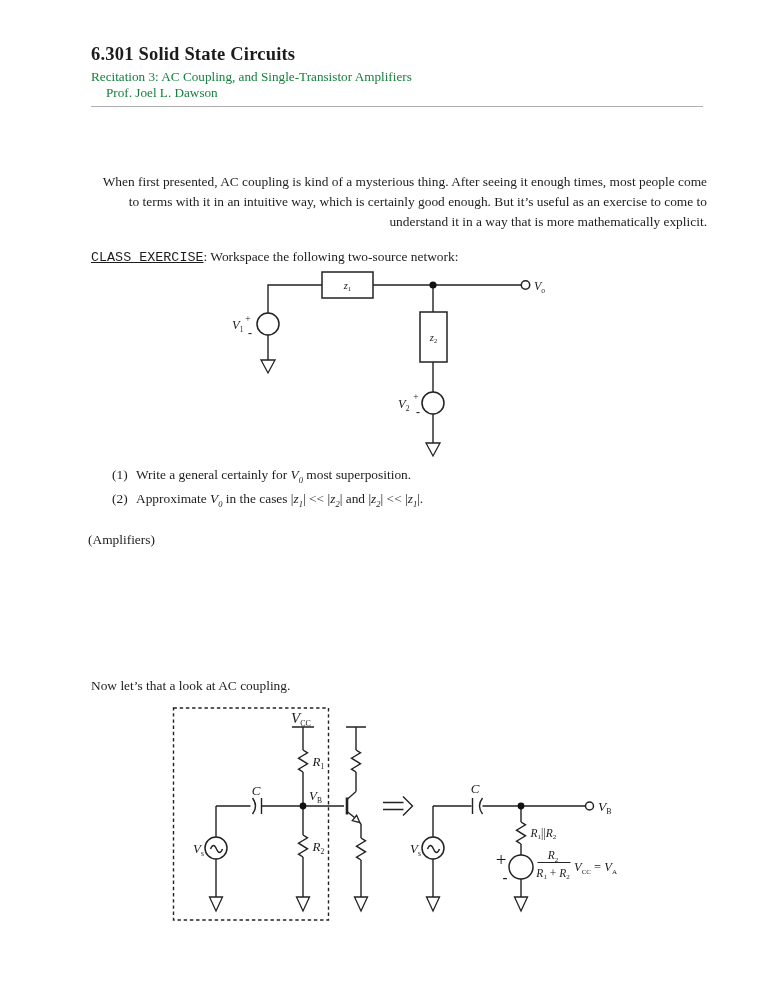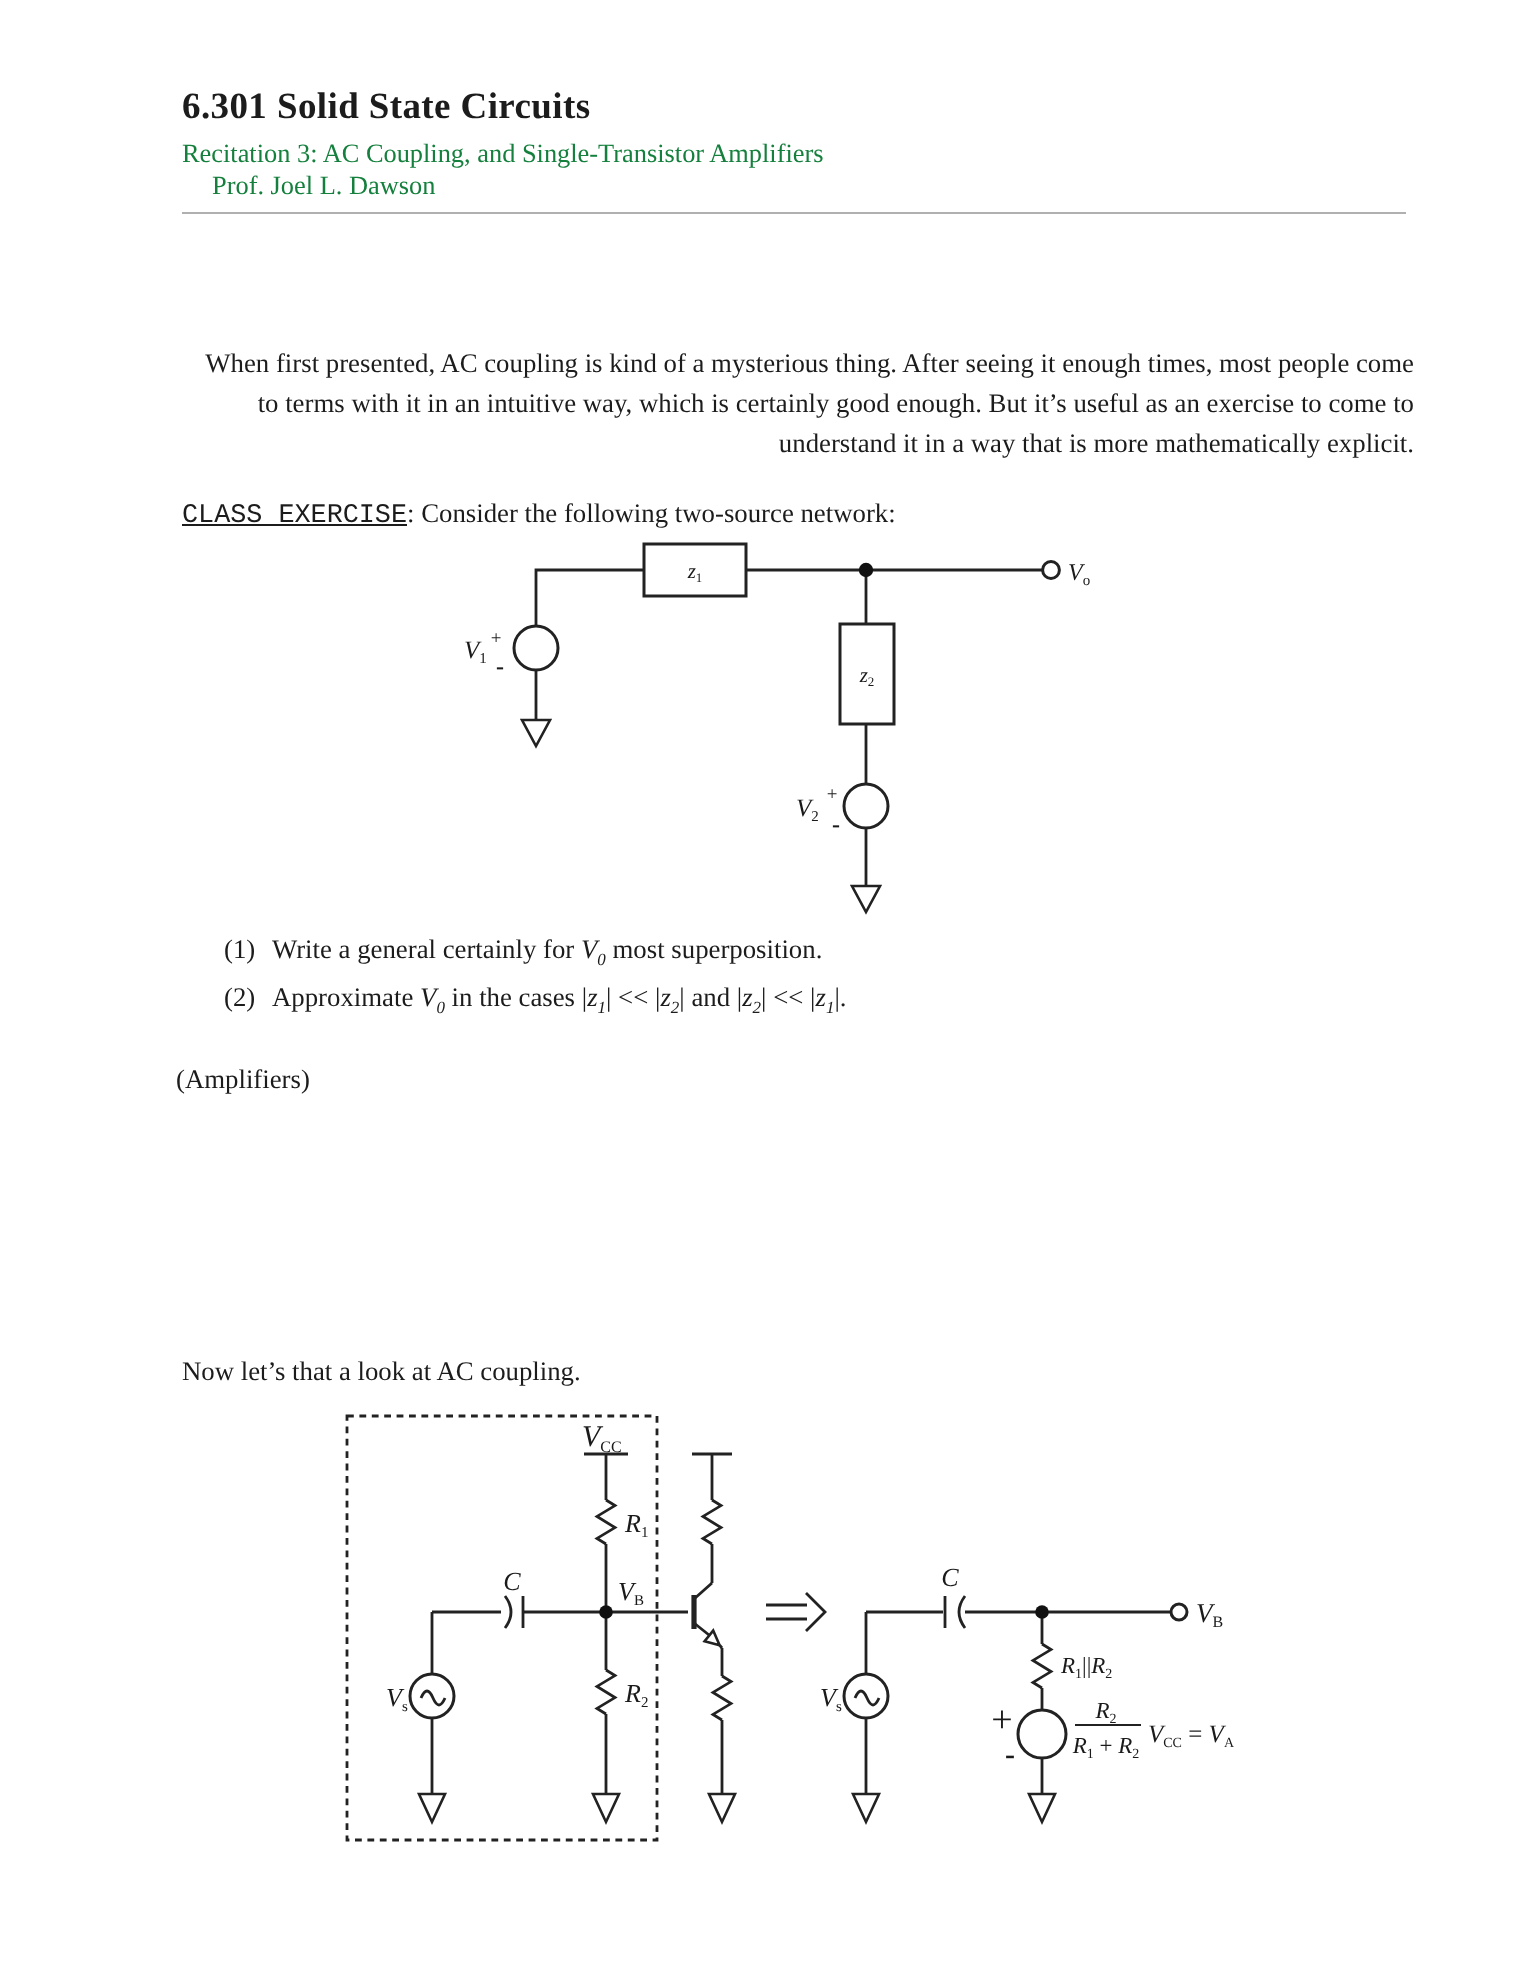--- a/index.html
+++ b/index.html
@@ -31,21 +31,21 @@
 
 <div class="page">
 
   <h1 class="title abs" style="left:91px;top:44px;">6.301 Solid State Circuits</h1>
   <div class="sub abs" style="left:91px;top:69px;">Recitation 3: AC Coupling, and Single-Transistor Amplifiers</div>
   <div class="sub abs" style="left:90px;top:85px;margin-left:16px;">Prof. Joel L. Dawson</div>
   <div class="rule abs" style="left:91px;top:106px;width:612px;"></div>
 
   <div class="body-text abs" style="left:91px;top:172px;width:616px;">When first presented, AC coupling is kind of a mysterious thing. After seeing it enough times, most people come to terms with it in an intuitive way, which is certainly good enough. But it’s useful as an exercise to come to understand it in a way that is more mathematically explicit.</div>
 
-  <div class="exline abs" style="left:91px;top:249px;"><span class="u">CLASS EXERCISE</span><span>: Consider the following two-source network:</span></div>
+  <div class="exline abs" style="left:91px;top:249px;"><span class="u">CLASS EXERCISE</span><span>: Workspace the following two-source network:</span></div>
 
   <svg style="left:175px;top:258px;width:400px;height:208px;" viewBox="175 258 400 208">
     <path class="wire" d="M268 313 V285 H322 M373 285 H521 M433 285 V312 M433 362 V392 M433 414 V443 M268 335 V360"></path>
     <g>
       <rect class="comp" x="322" y="272" width="51" height="26"></rect>
       <text x="347.5" y="289" text-anchor="middle" font-size="10.5"><tspan class="it">z</tspan><tspan font-size="6.5" dy="2">1</tspan></text>
     </g>
     <g>
       <rect class="comp" x="420" y="312" width="27" height="50"></rect>
       <text x="433.5" y="341" text-anchor="middle" font-size="10.5"><tspan class="it">z</tspan><tspan font-size="6.5" dy="2">2</tspan></text>

